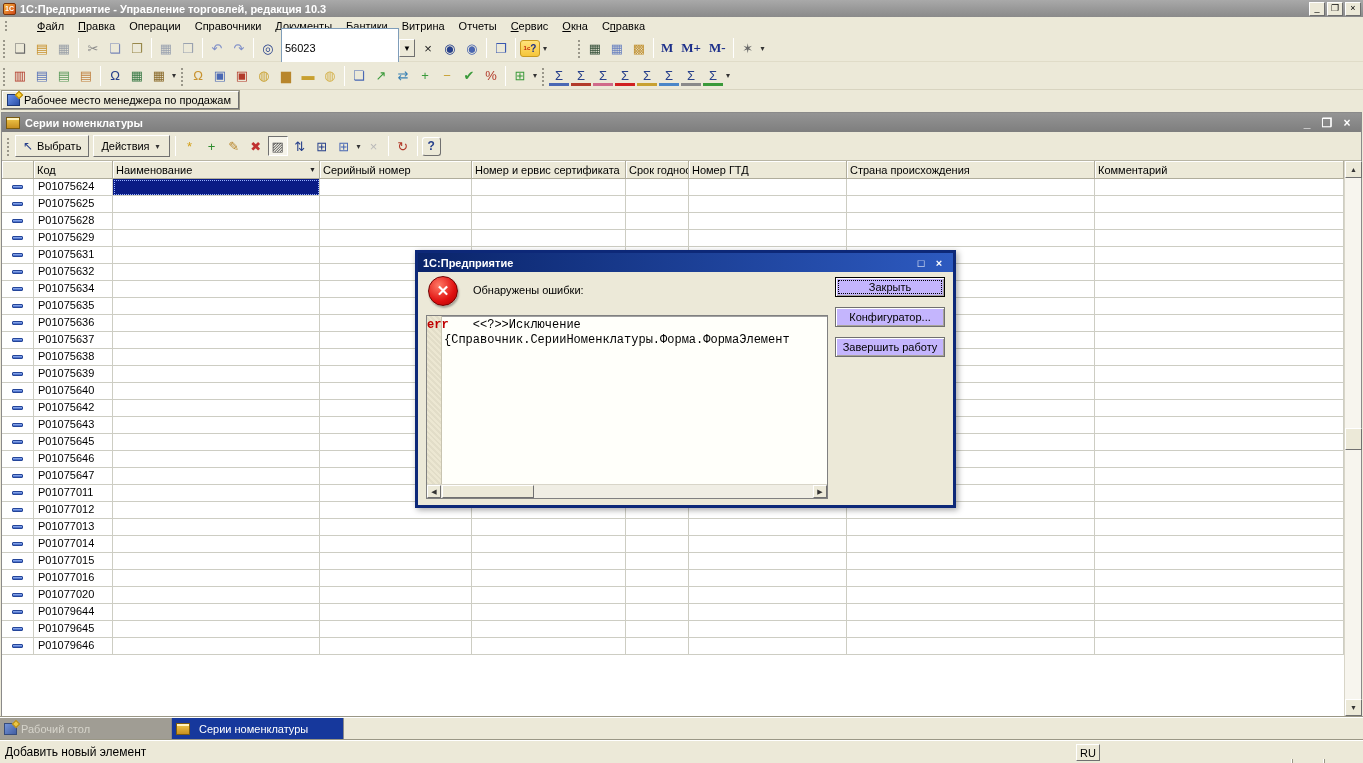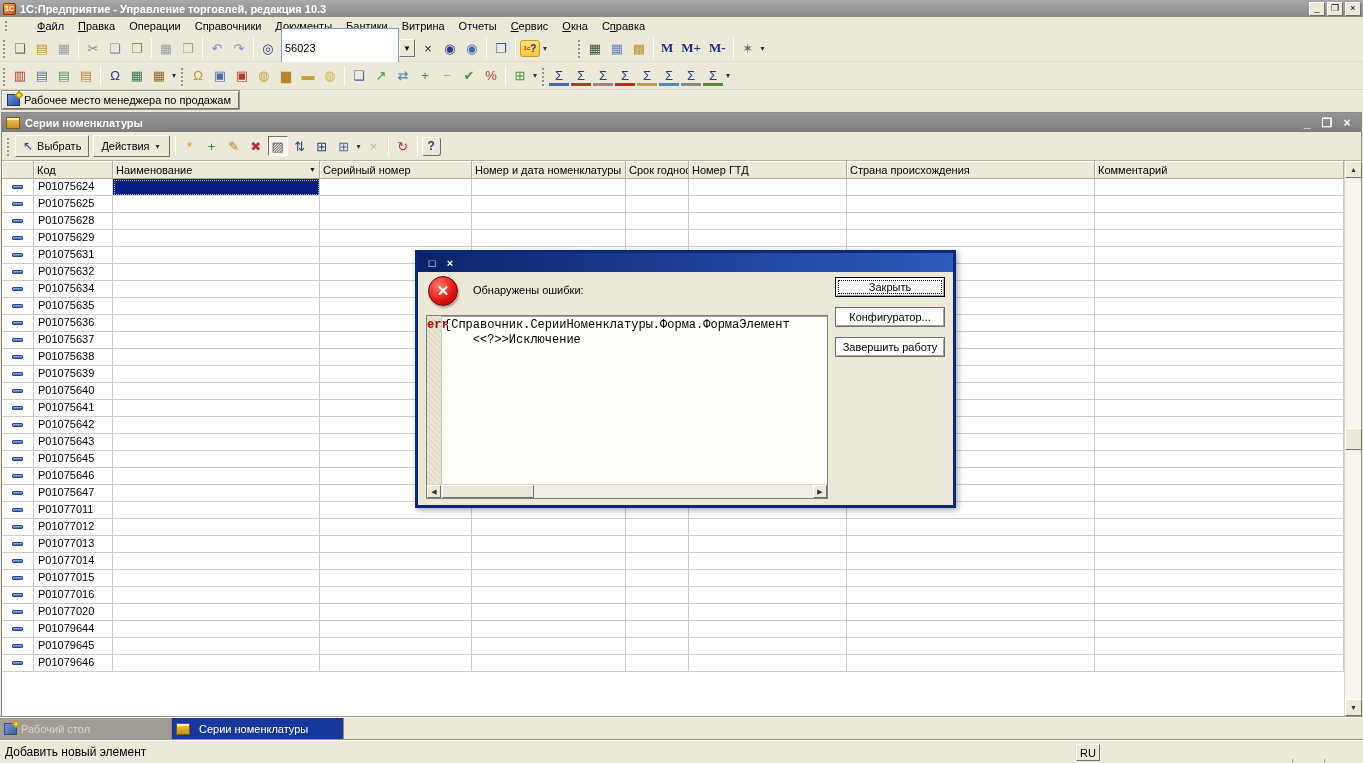--- a/index.html
+++ b/index.html
@@ -80,21 +80,21 @@
   .dbody { position:relative; height:233px; }
   .erricon { position:absolute; left:10px; top:4px; width:30px; height:30px; border-radius:50%; background:radial-gradient(circle at 35% 30%,#ff7a66,#e01010 60%,#a80000); border:1px solid #700000; color:#fff; font-size:15px; font-weight:bold; display:flex; align-items:center; justify-content:center; box-shadow:1px 2px 2px rgba(0,0,0,.3); }
   .dmsg { position:absolute; left:55px; top:12px; font-size:11px; }
   .errbox { position:absolute; left:8px; top:43px; width:402px; height:184px; background:#fffffa; border:1px solid #808080; box-shadow:inset 1px 1px 0 #a0a0a0; display:flex; }
   .gutter { width:15px; background:repeating-linear-gradient(45deg,#ece7d2 0 2px,#e2ddc8 2px 4px); border-right:1px solid #c8c4b0; font-family:"Liberation Mono","DejaVu Sans Mono",monospace; font-size:12px; font-weight:bold; color:#c00000; text-align:center; padding-top:2px; }
   .errtext { flex:1; overflow:hidden; font-family:"Liberation Mono","DejaVu Sans Mono",monospace; font-size:12px; line-height:15px; white-space:pre; padding:2px 0 0 2px; position:relative; }
   .hscroll { position:absolute; left:0; right:0; bottom:0; height:14px; background:#f0eee4; border-top:1px solid #d8d5c8; }
   .hbtn { position:absolute; top:0; width:14px; height:13px; background:#ece9d8; border:1px solid; border-color:#fff #707070 #707070 #fff; font-size:7px; display:flex; align-items:center; justify-content:center; color:#333; }
   .hthumb { position:absolute; left:15px; top:0; width:92px; height:13px; background:#ece9d8; border:1px solid; border-color:#fff #707070 #707070 #fff; }
   .dlgbtns { position:absolute; right:8px; top:5px; width:110px; display:flex; flex-direction:column; gap:10px; }
-  .dlgbtn { height:20px; background:#ffffff; border:1px solid #707070; box-shadow:inset 1px 1px 0 #fff, inset -1px -1px 0 #a8a49a; font-size:11px; font-family:"Liberation Sans",sans-serif; }
+  .dlgbtn { height:20px; background:#c4b5fd; border:1px solid #707070; box-shadow:inset 1px 1px 0 #fff, inset -1px -1px 0 #a8a49a; font-size:11px; font-family:"Liberation Sans",sans-serif; }
   .dlgbtn.def { border:1px solid #000; outline:1px dotted #000; outline-offset:-4px; }
 
   
   .btabs { height:23px; background:#ece9d8; border-top:1px solid #fff; box-shadow:0 -1px 0 #9a9786; display:flex; align-items:stretch; flex:0 0 auto; }
   .btab { display:flex; align-items:center; gap:4px; padding:0 8px 0 4px; min-width:172px; border-right:1px solid #8a8a8a; font-size:11px; }
   .btab .ws-icon { opacity:.8; }
   .btab.inactive { background:#a09d94; color:#d6d4cb; }
   .btab.active { background:#16389c; color:#fff; }
 
   
@@ -285,21 +285,21 @@
               <span>Код</span>
             </div>
             <div class="hc" style="width: 207px;">
               <span>Наименование</span>
               <span class="sort">▼</span>
             </div>
             <div class="hc" style="width: 152px;">
               <span>Серийный номер</span>
             </div>
             <div class="hc" style="width: 154px;">
-              <span>Номер и дата номенклатуры</span>
+              <span>Номер и ервис сертификата</span>
             </div>
             <div class="hc" style="width: 63px;">
               <span>Срок годнос...</span>
             </div>
             <div class="hc" style="width: 158px;">
               <span>Номер ГТД</span>
             </div>
             <div class="hc" style="width: 248px;">
               <span>Страна происхождения</span>
             </div>
@@ -462,33 +462,20 @@
               <div class="gc" style="width: 63px;"></div>
               <div class="gc" style="width: 158px;"></div>
               <div class="gc" style="width: 248px;"></div>
               <div class="gc fill"></div>
             </div>
             <div class="grow">
               <div class="gc iconcell" style="width: 32px;">
                 <span class="dash"></span>
               </div>
               <div class="gc" style="width: 79px;">P01075640</div>
-              <div class="gc" style="width: 207px;"></div>
-              <div class="gc" style="width: 152px;"></div>
-              <div class="gc" style="width: 154px;"></div>
-              <div class="gc" style="width: 63px;"></div>
-              <div class="gc" style="width: 158px;"></div>
-              <div class="gc" style="width: 248px;"></div>
-              <div class="gc fill"></div>
-            </div>
-            <div class="grow">
-              <div class="gc iconcell" style="width: 32px;">
-                <span class="dash"></span>
-              </div>
-              <div class="gc" style="width: 79px;">P01075641</div>
               <div class="gc" style="width: 207px;"></div>
               <div class="gc" style="width: 152px;"></div>
               <div class="gc" style="width: 154px;"></div>
               <div class="gc" style="width: 63px;"></div>
               <div class="gc" style="width: 158px;"></div>
               <div class="gc" style="width: 248px;"></div>
               <div class="gc fill"></div>
             </div>
             <div class="grow">
               <div class="gc iconcell" style="width: 32px;">
@@ -710,29 +697,30 @@
 
   <div class="status">
     <span class="hint">Добавить новый элемент</span>
     <span class="lang">RU</span>
     <span class="kbd cap">CAP</span>
     <span class="kbd num">NUM</span>
   </div>
 
   <div class="dialog">
     <div class="dtitle">
+      <span class="ttl">1С:Предприятие</span>
       <span class="dbtn">□</span>
       <span class="dbtn">×</span>
     </div>
     <div class="dbody">
       <span class="erricon">✕</span>
       <span class="dmsg">Обнаружены ошибки:</span>
       <div class="errbox">
         <div class="gutter">err</div>
-        <div class="errtext" id="errtext"><div>{Справочник.СерииНоменклатуры.Форма.ФормаЭлемент</div><div>    &lt;&lt;?&gt;&gt;Исключение</div></div>
+        <div class="errtext" id="errtext"><div>    &lt;&lt;?&gt;&gt;Исключение</div><div>{Справочник.СерииНоменклатуры.Форма.ФормаЭлемент</div></div>
         <div class="hscroll">
           <span class="hbtn" style="left:0;">◀</span>
           <span class="hthumb"></span>
           <span class="hbtn" style="right:0;">▶</span>
         </div>
       </div>
       <div class="dlgbtns" id="dlgbtns">
           <button class="dlgbtn def">Закрыть</button>
           <button class="dlgbtn">Конфигуратор...</button>
           <button class="dlgbtn">Завершить работу</button>

